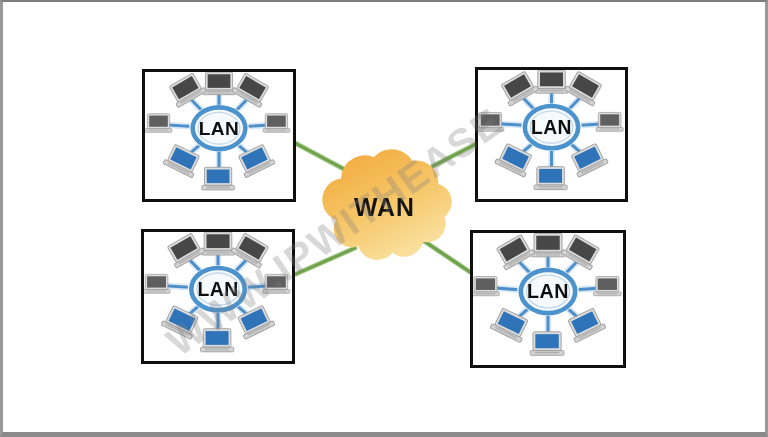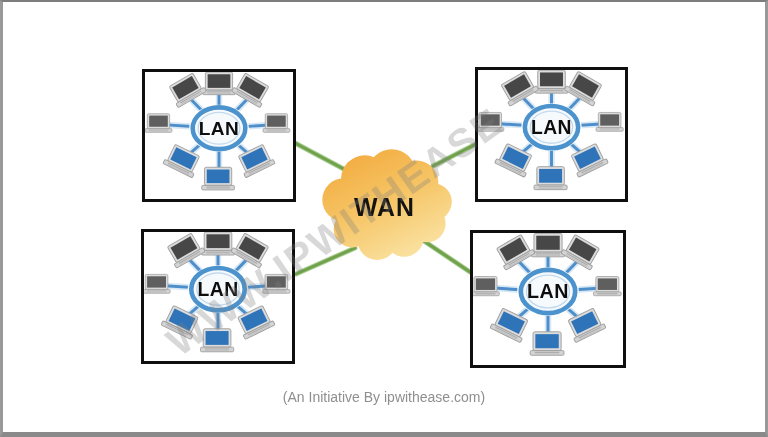--- a/index.html
+++ b/index.html
@@ -140,16 +140,15 @@
         <circle cx="38" cy="90" r="18"></circle>
         <circle cx="70" cy="68" r="38"></circle>
       </g>
       <text class="wan-label" x="69" y="78" text-anchor="middle">WAN</text>
     </svg>
   </div>
 
   <div class="watermark">WWW.IPWITHEASE</div>
 
   <div class="footer">
-    <div class="footer-tagline">(An Initiative By ipwithease.com)</div>
   </div>
 
 </div>
 
 </body></html>

